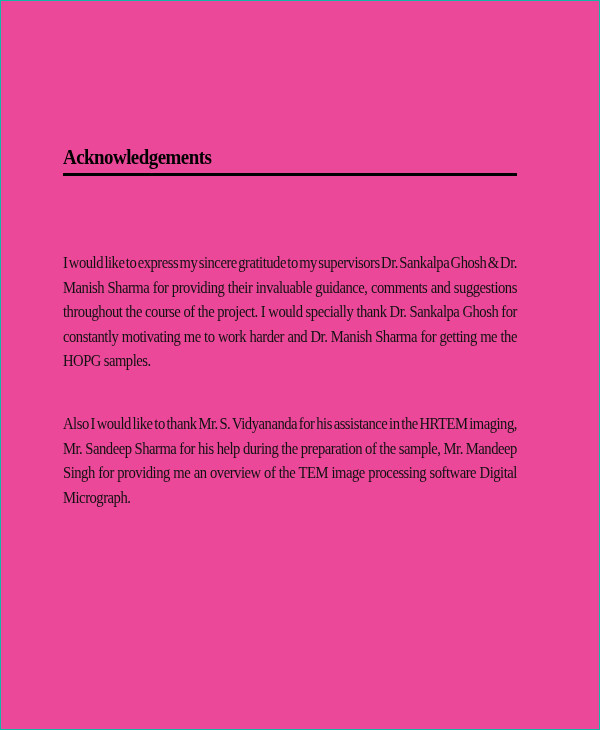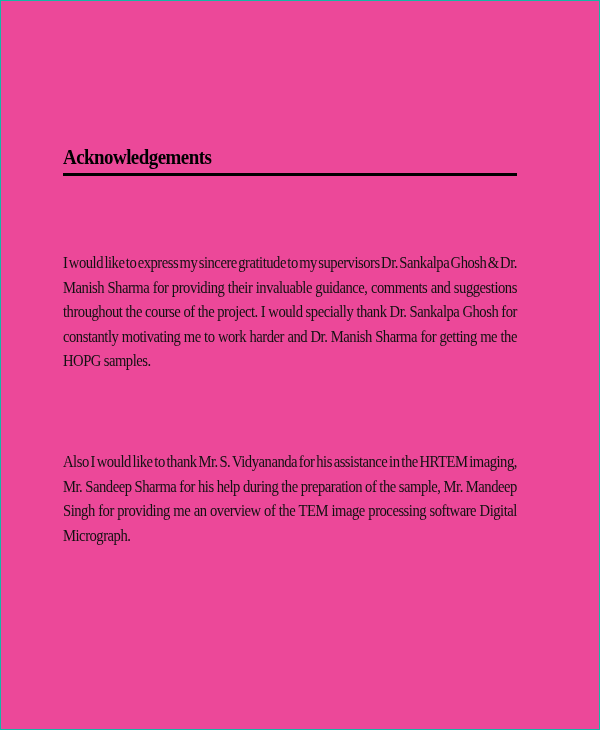--- a/index.html
+++ b/index.html
@@ -68,21 +68,21 @@
     }
     .para .line.just {
       display: flex;
       justify-content: space-between;
       width: calc(454px / 0.86);
     }
     .para .line.just span {
       display: inline-block;
     }
     #para-1 { top: 250px; }
-    #para-2 { top: 449px; }
+    #para-2 { top: 411px; }
   </style>
 </head>
 <body>
 
 <div class="page">
   <h1 class="heading">Acknowledgements</h1>
   <div class="rule"></div>
 
   <p class="para" id="para-1">
     <span class="line just">

